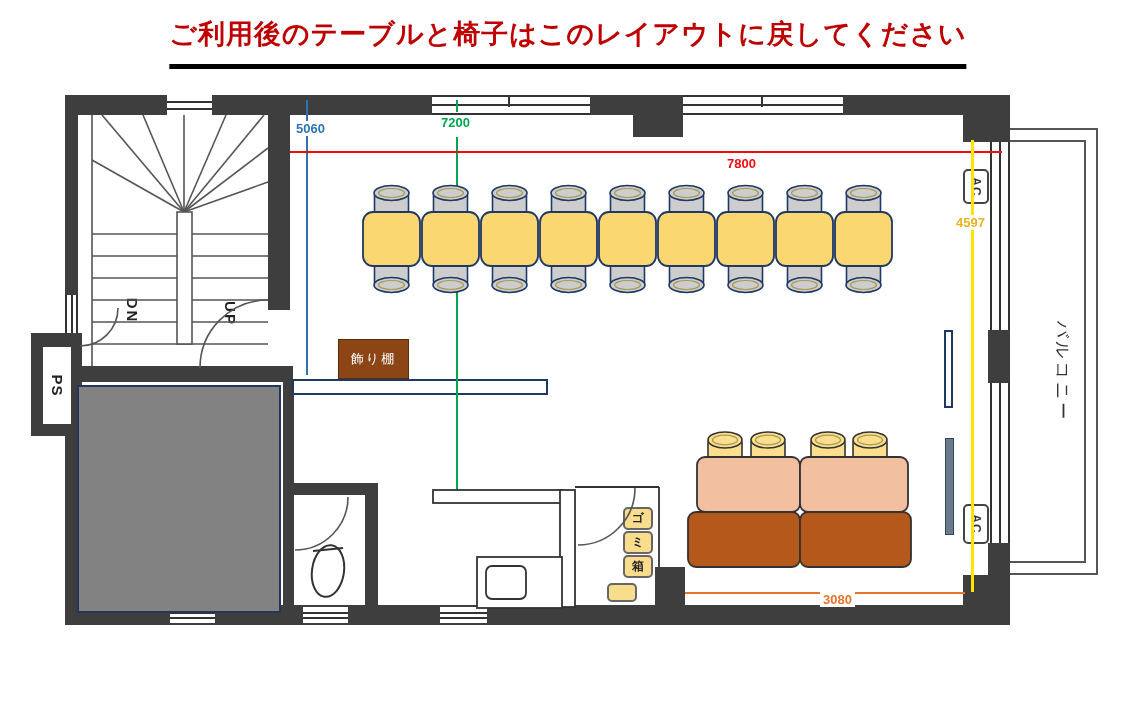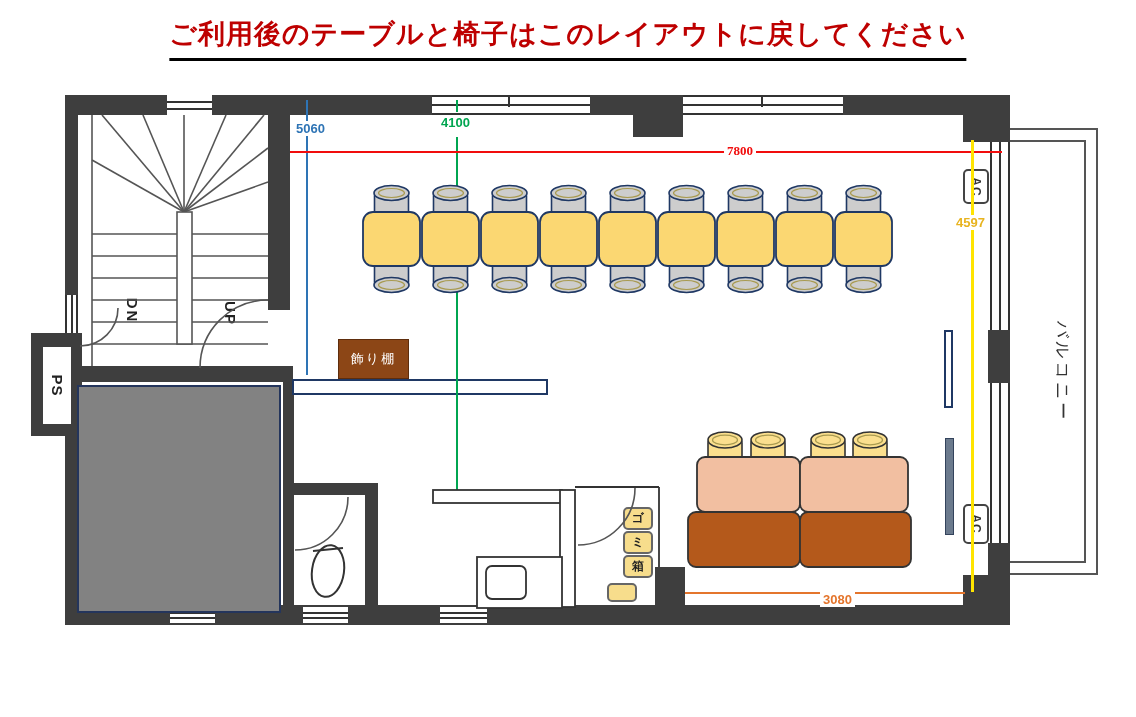--- a/index.html
+++ b/index.html
@@ -2,21 +2,21 @@
 <html><head>
 <meta charset="utf-8">
 <style>
   html,body{margin:0;padding:0;background:#fff;}
   .plan{position:relative;width:1136px;height:717px;background:#fff;overflow:hidden;
         font-family:"Liberation Sans", sans-serif;}
   .abs{position:absolute;}
   .wall{position:absolute;background:#3e3e3e;}
   .title{position:absolute;top:16px;left:50%;transform:translateX(-50%);
          font-size:27px;font-weight:bold;color:#be0000;white-space:nowrap;
-         border-bottom:3px solid #000000;padding-bottom:6px;letter-spacing:1px;}
+         border-bottom:5px solid #000000;padding-bottom:12px;letter-spacing:1px;}
   .win-h{position:absolute;background:#fff;border-top:2px solid #333;border-bottom:2px solid #333;box-sizing:border-box;}
   .win-h .mid{position:absolute;left:0;top:45%;width:100%;height:2px;background:#333;}
   .win-h .tick{position:absolute;top:0;width:2px;height:60%;background:#333;}
   .win-v{position:absolute;background:#fff;border-left:2px solid #333;border-right:2px solid #333;box-sizing:border-box;}
   .win-v .mid{position:absolute;top:0;left:45%;height:100%;width:2px;background:#333;}
   .vent{position:absolute;background:#fff;}
   .vent .l1,.vent .l2{position:absolute;left:0;width:100%;height:2px;background:#333;}
   .vent .l1{top:30%;} .vent .l2{top:65%;}
   .dimline{position:absolute;}
   .dimlabel{position:absolute;font-size:13px;font-weight:bold;background:#fff;padding:0 3px;line-height:15px;}
@@ -143,24 +143,24 @@
   <div class="trash-box" style="left:623px;top:555px;">
       <span>箱</span>
     </div>
   <div class="trash-box" style="left:607px;top:583px;width:30px;height:19px;"></div>
 
   <div class="dimline" style="left:306px;top:100px;width:2px;height:275px;background:#2e74b5;"></div>
   <div class="dimlabel" style="left:293px;top:121px;color:#2e74b5;">5060</div>
 
   <div class="dimline" style="left:456px;top:100px;width:2px;height:12px;background:#00a550;"></div>
   <div class="dimline" style="left:456px;top:137px;width:2px;height:353px;background:#00a550;"></div>
-  <div class="dimlabel" style="left:438px;top:115px;color:#00a550;">4100</div>
+  <div class="dimlabel" style="left:438px;top:115px;color:#00a550;">7200</div>
 
   <div class="dimline" style="left:290px;top:151px;width:712px;height:2px;background:#f10d0d;"></div>
-  <div class="dimlabel" style="left:724px;top:143px;color:#f10d0d;font-family:Liberation Serif, serif;">7800</div>
+  <div class="dimlabel" style="left:724px;top:156px;color:#f10d0d;">7800</div>
 
   <div class="dimline" style="left:971px;top:140px;width:3px;height:452px;background:#ffe400;"></div>
   <div class="dimlabel" style="left:953px;top:215px;color:#e8b420;">4597</div>
 
   <div class="dimline" style="left:685px;top:592px;width:280px;height:2px;background:#e4752c;"></div>
   <div class="dimlabel" style="left:820px;top:592px;color:#e4752c;">3080</div>
 
   <svg width="1136" height="717" viewBox="0 0 1136 717">
     <g stroke="#555" stroke-width="1.6" fill="none">
       <line x1="92" y1="115" x2="92" y2="366"></line>

